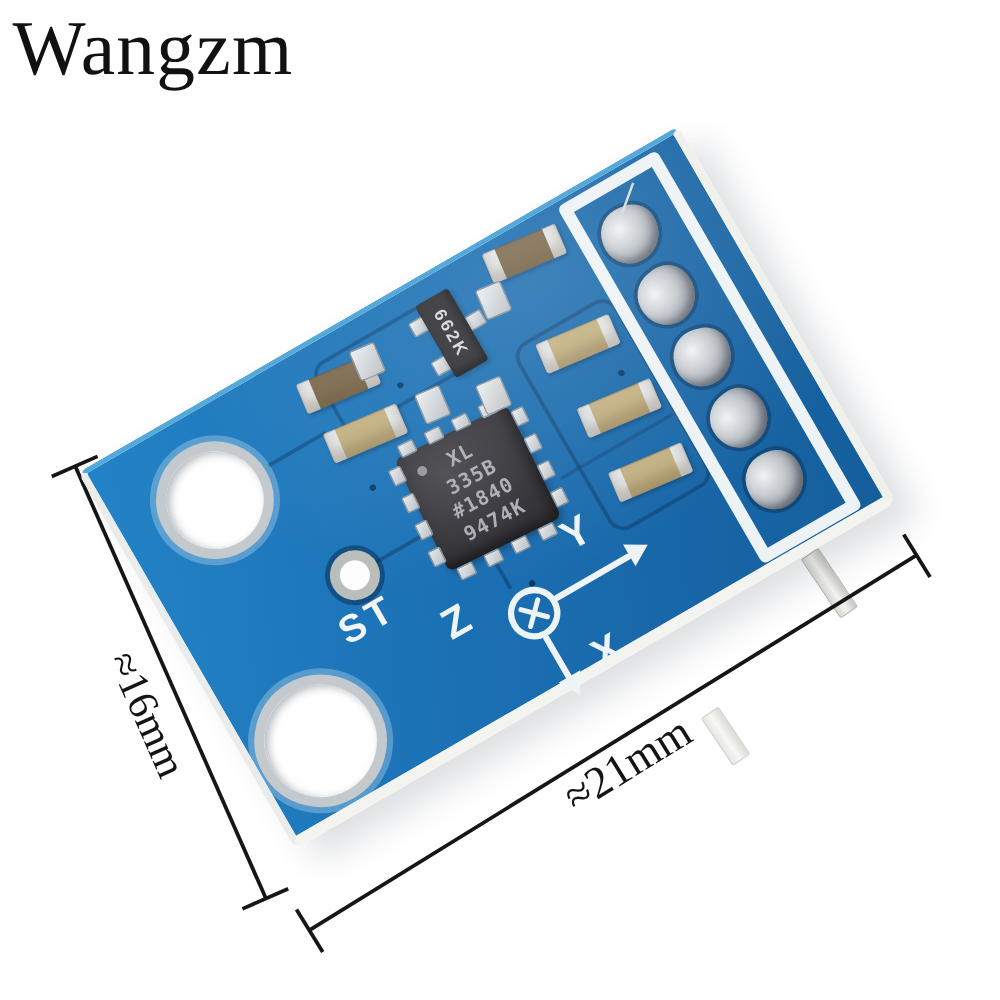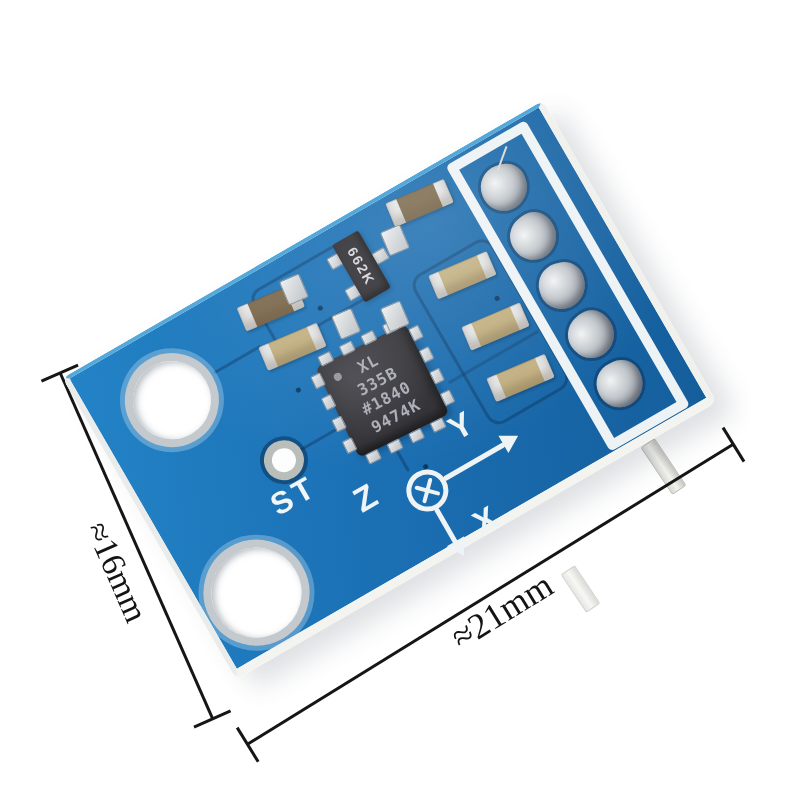--- a/index.html
+++ b/index.html
@@ -90,20 +90,21 @@
   .dimline{height:3px;background:#161616;transform-origin:0 50%;}
   .tick{position:absolute;width:3px;height:40px;background:#161616;top:-18px;}
   .tick.t0{left:-1px;} 
   .dimlabel{font-family:"Liberation Serif",serif;color:#141414;}
 </style>
 </head>
 <body>
 
 <div id="stage">
 
+  <div id="brand" class="abs">Wangzm</div>
 
   <div class="abs back-pin" style="left:655px;top:438px;"></div>
   <div class="abs back-pin" style="left:572px;top:566px;height:44px;opacity:.65;"></div>
 
   <div class="abs dimline" style="left:60px;top:371px;width:379px;transform:rotate(66.2deg);">
     <div class="tick t0"></div>
     <div class="tick" style="left:377px;"></div>
   </div>
   <div class="abs dimlabel" style="left:64px;top:553px;font-size:34px;transform:rotate(66.2deg);">≈16mm</div>
 

